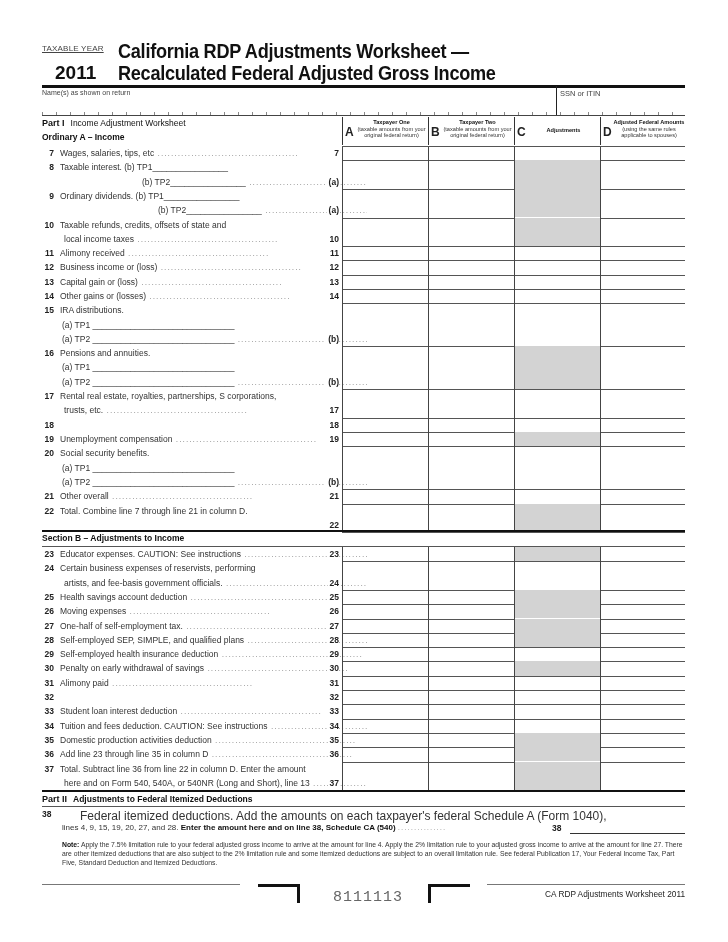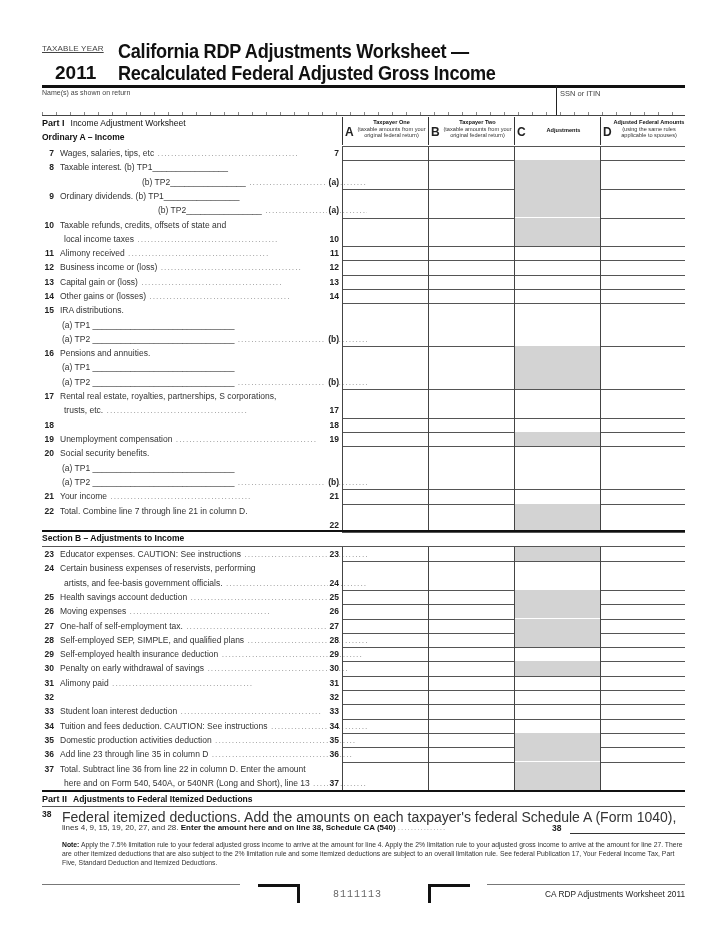--- a/index.html
+++ b/index.html
@@ -229,21 +229,21 @@
       <span class="txt" style="top: 30.6px; left: 20px; right: 318px; overflow: hidden;"><span>(a) TP2 ______________________________</span><span class="dots"> ..........................................</span></span>
       <span class="ref" style="top: 30.6px; right: 346px; position: absolute; left: auto; background: rgb(255, 255, 255); padding-left: 2px;">(b)</span>
     </div>
     <div style="position: absolute; left: 343px; width: 85px; top: 446.3px; height: 42.9px;"></div>
     <div style="position: absolute; left: 429px; width: 85px; top: 446.3px; height: 42.9px;"></div>
     <div style="position: absolute; left: 515px; width: 85px; top: 446.3px; height: 42.9px;"></div>
     <div style="position: absolute; left: 601px; width: 84px; top: 446.3px; height: 42.9px;"></div>
     <div class="grid-line" style="top: 489.2px;"></div>
     <div class="row" style="top: 489.2px; height: 14.3px;">
       <span class="num" style="top: 2px;">21</span>
-      <span class="txt" style="top: 2px; left: 18px; right: 318px; overflow: hidden;"><span>Your income</span><span class="dots"> ..........................................</span></span>
+      <span class="txt" style="top: 2px; left: 18px; right: 318px; overflow: hidden;"><span>Other overall</span><span class="dots"> ..........................................</span></span>
       <span class="ref" style="top: 2px; right: 346px; position: absolute; left: auto; background: rgb(255, 255, 255); padding-left: 2px;">21</span>
     </div>
     <div style="position: absolute; left: 343px; width: 85px; top: 489.2px; height: 14.3px;"></div>
     <div style="position: absolute; left: 429px; width: 85px; top: 489.2px; height: 14.3px;"></div>
     <div style="position: absolute; left: 515px; width: 85px; top: 489.2px; height: 14.3px;"></div>
     <div style="position: absolute; left: 601px; width: 84px; top: 489.2px; height: 14.3px;"></div>
     <div class="grid-line" style="top: 503.5px;"></div>
     <div class="row" style="top: 503.5px; height: 28.6px;">
       <span class="num" style="top: 2px;">22</span>
       <span class="txt" style="top: 2px; left: 18px;"><span>Total. Combine line 7 through line 21 in column D.</span></span>
@@ -419,35 +419,35 @@
 <div class="abs rule-thick" style="top:530px; height:2px;"></div>
 <div class="abs part-hdr" style="left:42px; top:533px; font-weight:bold;">Section B – Adjustments to Income</div>
 <div class="abs" style="left:42px; top:546px; width:643px; height:1px; background:#555;"></div>
 
 <div class="abs rule-thick" style="top:790px; height:2px;"></div>
 <div class="abs part-hdr" style="left:42px; top:794px;">
   <b>Part II</b><span style="font-weight:bold;">Adjustments to Federal Itemized Deductions</span>
 </div>
 <div class="abs" style="left:42px; top:806px; width:643px; height:1px; background:#555;"></div>
 <div class="abs" style="left:42px; top:809px; font-size:8.5px; font-weight:bold;">38</div>
-<div class="abs" style="left:62px; top:809px; font-size:14px; color:#333; white-space:nowrap;">Federal itemized deductions. Add the amounts on each taxpayer's federal Schedule A (Form 1040),</div>
+<div class="abs" style="left:80px; top:809px; font-size:12px; color:#333; white-space:nowrap;">Federal itemized deductions. Add the amounts on each taxpayer's federal Schedule A (Form 1040),</div>
 <div class="abs" style="left:62px; top:823px; font-size:8px; color:#333; white-space:nowrap;">
   <span>lines 4, 9, 15, 19, 20, 27, and 28.</span>
   <b style="color:#111;">Enter the amount here and on line 38, Schedule CA (540)</b>
   <span class="dots">...............</span>
 </div>
 <div class="abs" style="left:552px; top:823px; font-size:8.5px; font-weight:bold;">38</div>
 <div class="abs" style="left:570px; top:833px; width:115px; height:1px; background:#333;"></div>
 <div class="abs" style="left:570px; top:818px; width:115px; height:15px;"></div>
 
 <div class="abs footer-note">
   <b>Note:</b>
   <span>Apply the 7.5% limitation rule to your federal adjusted gross income to arrive at the amount for line 4. Apply the 2% limitation rule to your adjusted gross income to arrive at the amount for line 27. There are other itemized deductions that are also subject to the 2% limitation rule and some itemized deductions are subject to an overall limitation rule. See federal Publication 17, Your Federal Income Tax, Part Five, Standard Deduction and Itemized Deductions.</span>
 </div>
 
 <div class="abs" style="left:42px; top:884px; width:198px; height:1px; background:#777;"></div>
 <div class="abs" style="left:258px; top:884px; width:42px; height:3px; background:#111;"></div>
 <div class="abs" style="left:297px; top:884px; width:3px; height:19px; background:#111;"></div>
-<div class="abs" style="left:333px; top:889px; font-family:'Liberation Mono', monospace; font-size:10px; color:#666; letter-spacing:1px;">8111113</div>
+<div class="abs" style="left:333px; top:889px; font-family:'Liberation Mono', monospace; font-size:15px; color:#666; letter-spacing:1px;">8111113</div>
 <div class="abs" style="left:428px; top:884px; width:42px; height:3px; background:#111;"></div>
 <div class="abs" style="left:428px; top:884px; width:3px; height:19px; background:#111;"></div>
 <div class="abs" style="left:487px; top:884px; width:198px; height:1px; background:#777;"></div>
 <div class="abs" style="left:500px; top:889px; width:185px; text-align:right; font-size:9px; color:#222; transform:scaleX(0.92); transform-origin:right top;">CA RDP Adjustments Worksheet  2011</div>
 
 </body></html>

